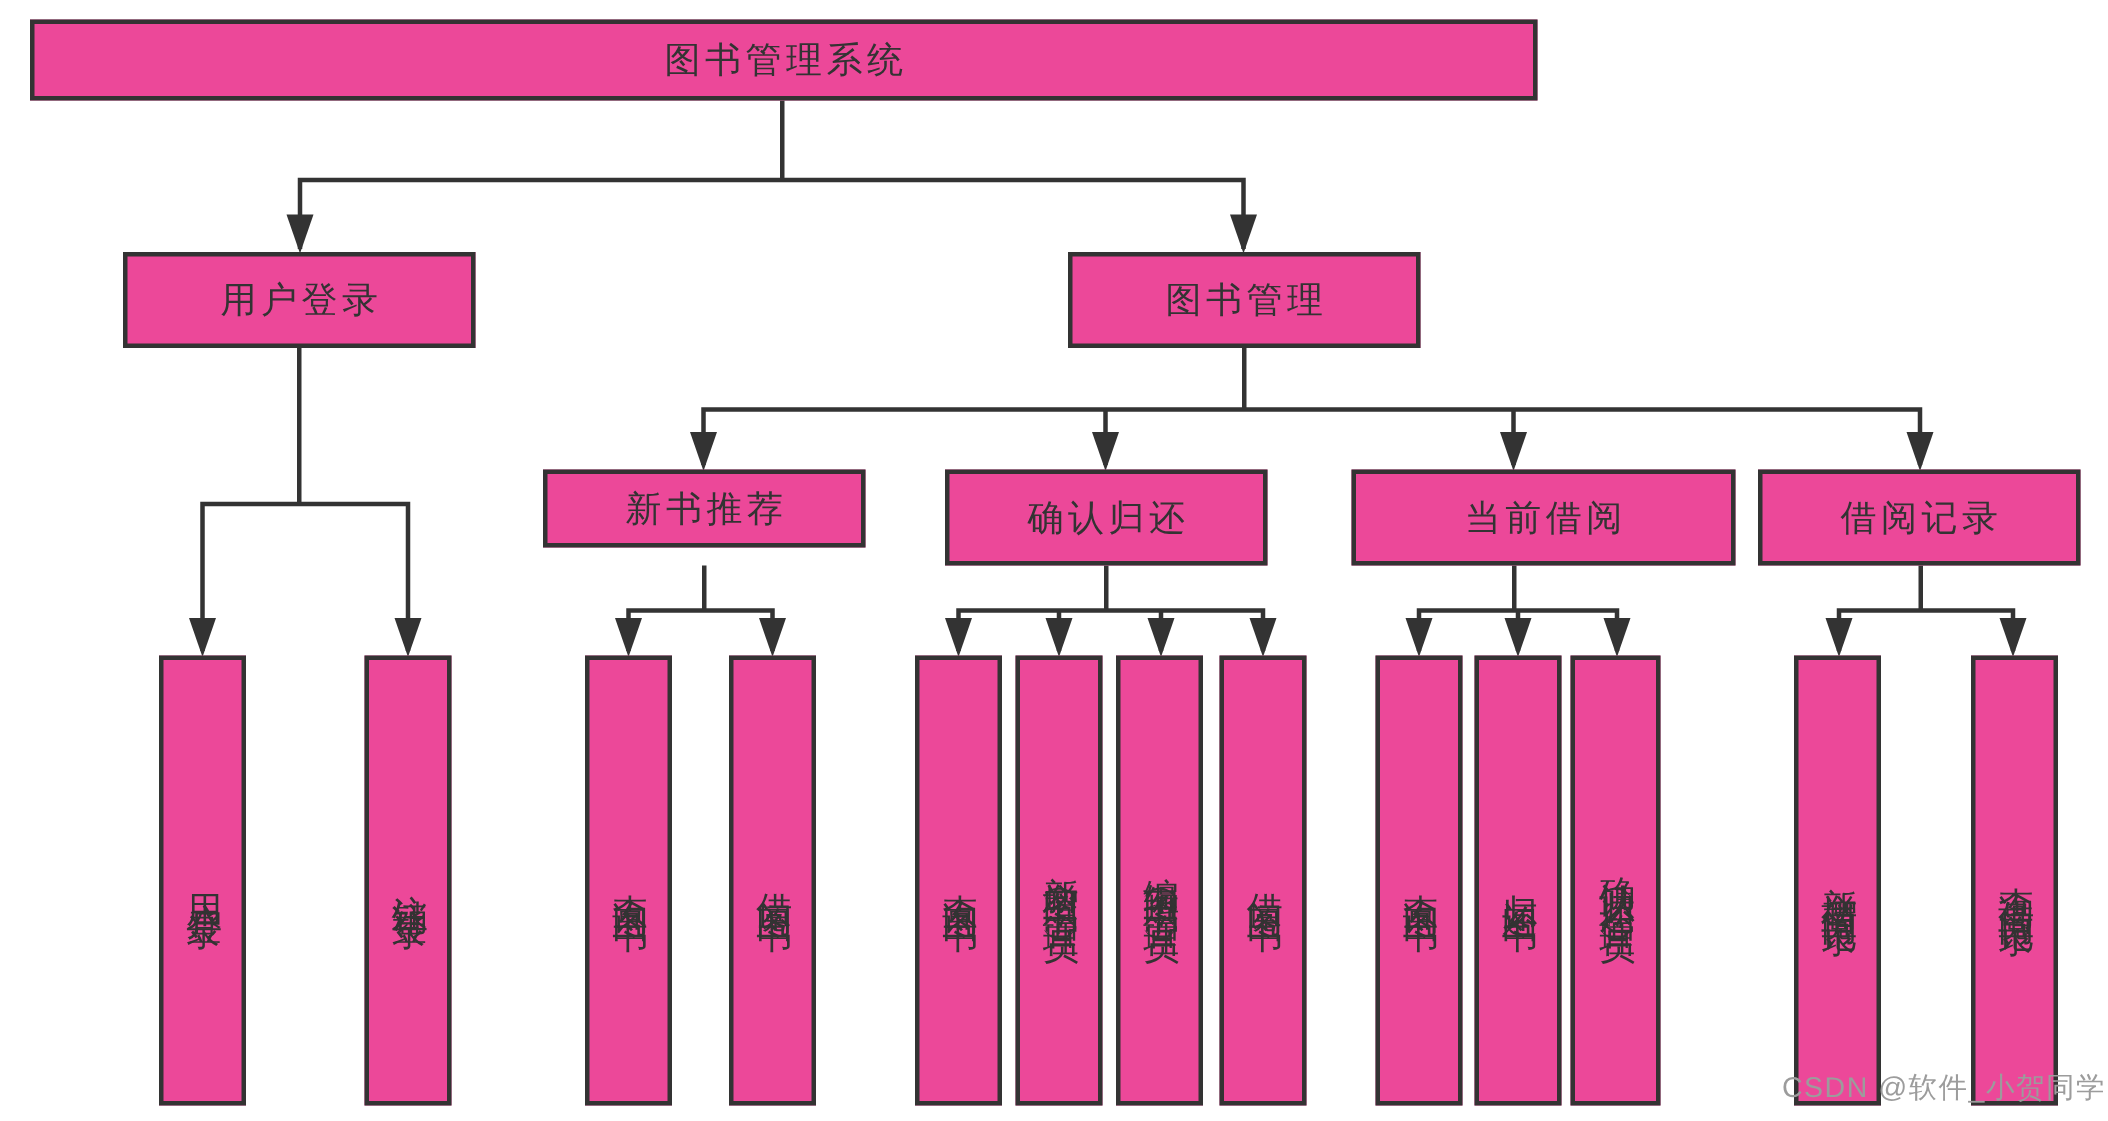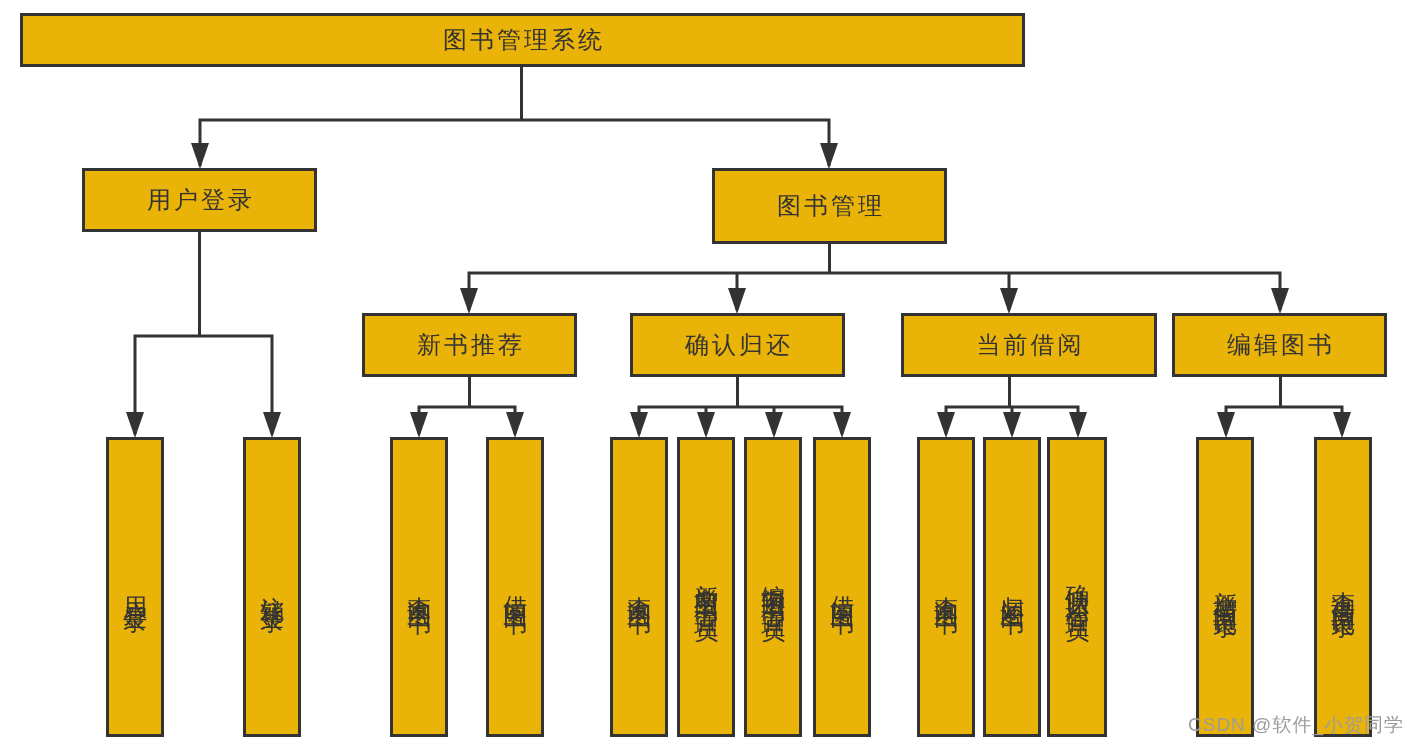--- a/index.html
+++ b/index.html
@@ -22,21 +22,21 @@
     fill: none;
   }
   svg.connectors polygon {
     fill: #333333;
     stroke: none;
   }
   .box {
     position: absolute;
     box-sizing: border-box;
     border: 3px solid #333333;
-    background: #eab308;
+    background: #ec4899;
     color: #333333;
     display: flex;
     align-items: center;
     justify-content: center;
     z-index: 2;
   }
   .hbox {
     font-size: 24px;
     letter-spacing: 3px;
     text-indent: 3px;
@@ -98,35 +98,35 @@
     </g>
   </svg>
 
   <div class="box hbox" style="left:20px;top:13px;width:1005px;height:54px">
     <span>图书管理系统</span>
   </div>
 
   <div class="box hbox" style="left:82px;top:168px;width:235px;height:64px">
     <span>用户登录</span>
   </div>
-  <div class="box hbox" style="left:712px;top:168px;width:235px;height:76px">
+  <div class="box hbox" style="left:712px;top:168px;width:235px;height:64px">
     <span>图书管理</span>
   </div>
 
-  <div class="box hbox" style="left:362px;top:313px;width:215px;height:64px">
+  <div class="box hbox" style="left:362px;top:313px;width:215px;height:52px">
     <span>新书推荐</span>
   </div>
   <div class="box hbox" style="left:630px;top:313px;width:215px;height:64px">
     <span>确认归还</span>
   </div>
   <div class="box hbox" style="left:901px;top:313px;width:256px;height:64px">
     <span>当前借阅</span>
   </div>
   <div class="box hbox" style="left:1172px;top:313px;width:215px;height:64px">
-    <span>编辑图书</span>
+    <span>借阅记录</span>
   </div>
 
   <div class="box vbox" style="left:106px;top:437px;width:58px;height:300px">
     <span class="vtext">用户登录</span>
   </div>
   <div class="box vbox" style="left:243px;top:437px;width:58px;height:300px">
     <span class="vtext">注销登录</span>
   </div>
 
   <div class="box vbox" style="left:390px;top:437px;width:58px;height:300px">

